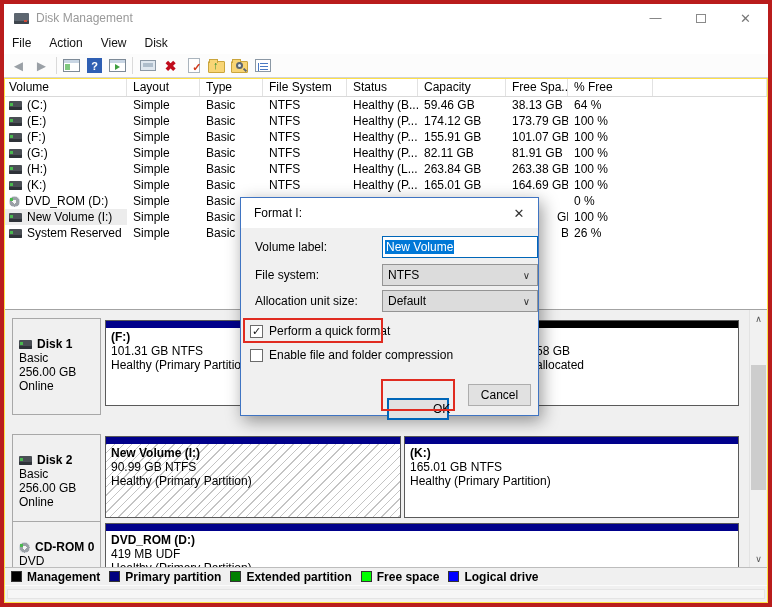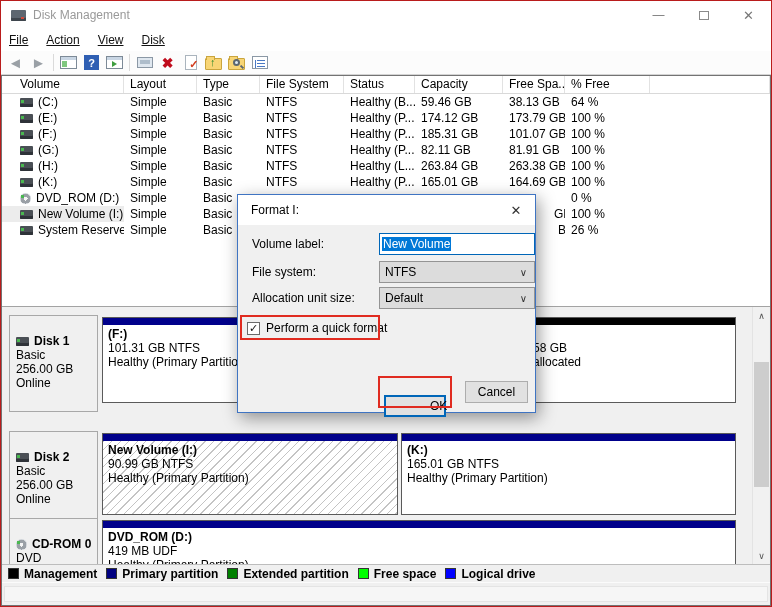--- a/index.html
+++ b/index.html
@@ -1,33 +1,33 @@
 <!DOCTYPE html>
 <html><head>
 <meta charset="utf-8">
 <style>
   * { box-sizing: border-box; margin: 0; padding: 0; }
   html,body { width:772px; height:607px; overflow:hidden; }
   body { font-family:"Liberation Sans", sans-serif; font-size:12px; color:#000; background:#fff; position:relative; }
-  .win { position:absolute; inset:0; border:1px solid #b91c1c; background:#737373; }
+  .win { position:absolute; inset:0; border:4px solid #b91c1c; background:#fde047; }
 
   
   .titlebar { position:absolute; top:0; left:0; right:0; height:28px; background:#fff; }
   .app-icon { position:absolute; left:10px; top:9px; width:15px; height:11px; background:#5d6670; border-radius:1px; box-shadow: inset 0 -3px 0 #3e454d; }
   .app-icon::after { content:""; position:absolute; right:2px; bottom:2px; width:3px; height:2px; background:#d04a3a; }
   .title-text { position:absolute; left:32px; top:7px; color:#999; }
   .cap-btn { position:absolute; top:0; width:45px; height:28px; display:flex; align-items:center; justify-content:center; color:#777; font-size:12px; }
   .cap-min { right:90px; }
   .cap-max { right:45px; }
   .cap-max .maxbox { width:10px; height:9px; border:1px solid #8a8a8a; }
   .cap-close { right:0; font-size:13px; }
 
   
   .menubar { position:absolute; top:28px; left:0; right:0; height:22px; background:#fff; display:flex; align-items:center; padding-left:8px; gap:18px; }
-  .menu-item { color:#111;text-decoration:underline; }
+  .menu-item { color:#111; }
 
   
   .toolbar { position:absolute; top:50px; left:0; right:0; height:24px; background:#fcfcfc; border-bottom:1px solid #d4d4d4; display:flex; align-items:center; padding-left:3px; }
   .tbi { width:23px; height:21px; display:flex; align-items:center; justify-content:center; position:relative; }
   .tb-sep { width:1px; height:17px; background:#dadada; margin:0 3px; }
   .arrow-glyph { color:#9aa0a6; font-size:15px; line-height:1; }
   .help-glyph { width:15px; height:15px; background:#2f5fb3; color:#fff; font-size:11px; font-weight:bold; display:flex; align-items:center; justify-content:center; }
   .winicon { width:17px; height:13px; border:1px solid #7d8a97; background:#fff; position:relative; }
   .winicon::before { content:""; position:absolute; top:0; left:0; right:0; height:3px; background:#c9d6e4; }
   .winicon.tree::after { content:""; position:absolute; left:1px; top:4px; width:5px; bottom:1px; background:#7fc77f; }
@@ -46,21 +46,21 @@
   .propicon::after { content:""; position:absolute; left:4px; right:2px; top:3px; height:8px;
       background:repeating-linear-gradient(#4a79c4 0 1px, transparent 1px 3px); }
   .propicon::before { content:""; position:absolute; left:2px; top:3px; width:1px; height:8px; background:#4a79c4; }
 
   
   .vol-pane { position:absolute; top:75px; left:1px; right:1px; height:230px; background:#fff; }
   .vrow { display:grid; grid-template-columns:122px 73px 63px 84px 71px 88px 62px 85px 1fr; height:16px; line-height:16px; }
   .vhead { height:18px; line-height:17px; border-bottom:1px solid #d9d9d9; }
   .vhead .tc { border-right:1px solid #e2e2e2; }
   .tc { padding-left:6px; white-space:nowrap; overflow:hidden; }
-  .c-vol { padding-left:18px; }
+  .c-vol { padding-left:4px; }
   .sel { background:#ececec; }
   .vicon { display:inline-block; width:13px; height:9px; margin-right:5px; vertical-align:-1px; background:#4a4f55; border-radius:1px; position:relative; box-shadow:inset 0 -3px 0 #2e3238; }
   .vicon::after { content:""; position:absolute; left:1px; top:2px; width:3px; height:3px; background:#49b84f; }
   .vicon.disc { width:11px; height:11px; vertical-align:-2px; border-radius:50%; box-shadow:none;
       background:radial-gradient(circle at 50% 50%, #f5f5f5 0 2px, #9aa0a6 2px 5px, #ced3d8 5px); }
   .fragA { padding-left:51px; }
   .fragB { padding-left:55px; }
 
   
   .graph-pane { position:absolute; top:305px; left:1px; right:1px; height:258px; background:#f0f0f0; border-top:1px solid #a3a3a3; overflow:hidden; }
@@ -218,21 +218,21 @@
       <div class="tc">100 %</div>
       <div class="tc"></div>
     </div>
 
     <div class="vrow">
       <div class="tc c-vol"><span class="vicon"></span><span>(F:)</span></div>
       <div class="tc">Simple</div>
       <div class="tc">Basic</div>
       <div class="tc">NTFS</div>
       <div class="tc">Healthy (P...</div>
-      <div class="tc">185.31 GB</div>
+      <div class="tc">155.91 GB</div>
       <div class="tc">101.07 GB</div>
       <div class="tc">100 %</div>
       <div class="tc"></div>
     </div>
 
     <div class="vrow">
       <div class="tc c-vol"><span class="vicon"></span><span>(G:)</span></div>
       <div class="tc">Simple</div>
       <div class="tc">Basic</div>
       <div class="tc">NTFS</div>
@@ -441,20 +441,24 @@
       <span>Default</span>
       <span class="chev">∨</span>
     </div>
 
     <div class="cb-row" style="top:126px;">
       <span class="cb-box">
           <span>✓</span>
         </span>
       <span>Perform a quick format</span>
     </div>
+    <div class="cb-row" style="top:150px;">
+      <span class="cb-box"></span>
+      <span>Enable file and folder compression</span>
+    </div>
 
     <div class="dlg-btn btn-ok">OK</div>
     <div class="dlg-btn btn-cancel">Cancel</div>
 
     <div class="annot annot-quick" style="border-color: rgb(224, 43, 32);"></div>
     <div class="annot annot-ok" style="border-color: rgb(224, 43, 32);"></div>
   </div>
 
 </div>
 

